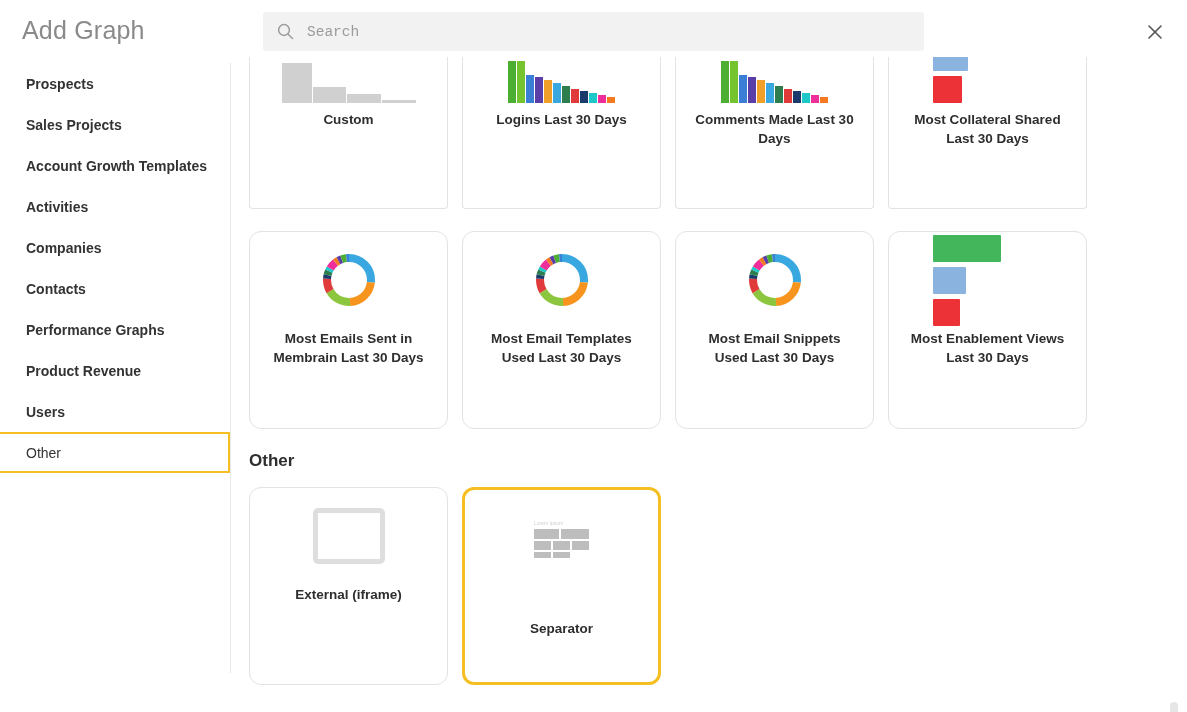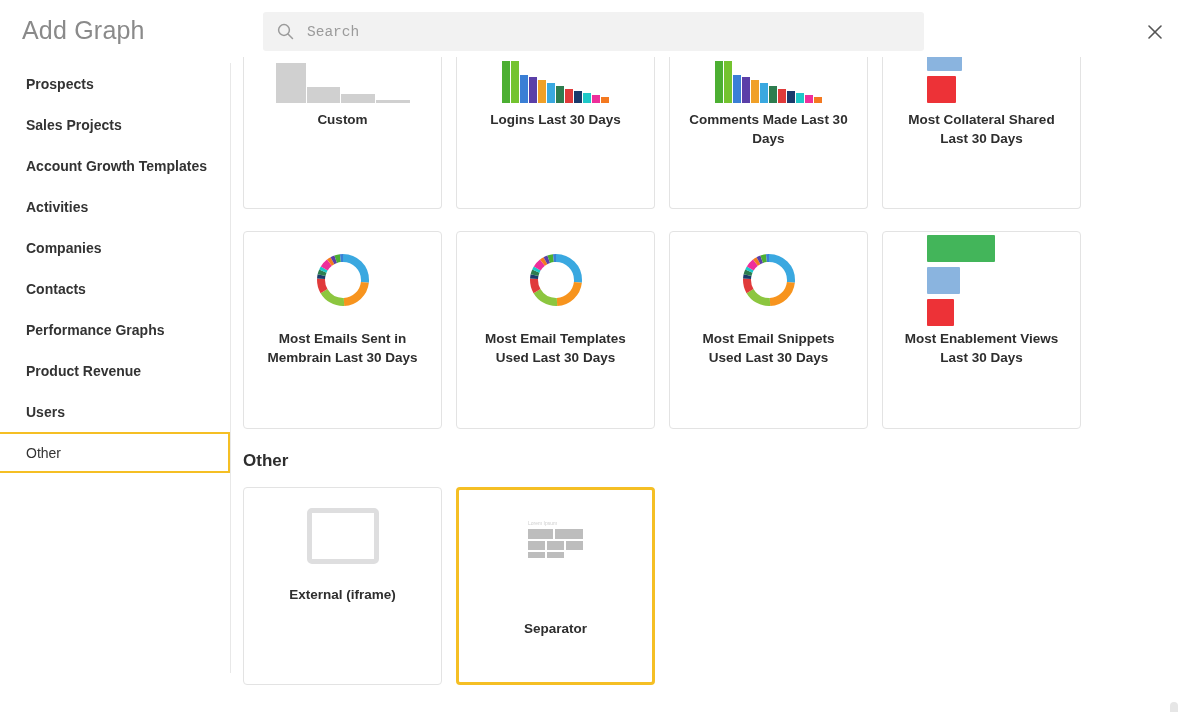--- a/index.html
+++ b/index.html
@@ -113,34 +113,34 @@
     position: absolute;
     left: 231px;
     top: 57px;
     width: 956px;
     height: 655px;
     overflow: hidden;
   }
 
   .card-grid {
     position: absolute;
-    left: 12px;
+    left: 18px;
     top: 0;
     width: 868px;
   }
   .row {
     display: flex;
     gap: 14px;
     margin-bottom: 22px;
   }
   .card {
     width: 199px;
     height: 198px;
     border: 1px solid #e3e3e3;
-    border-radius: 4px;
+    border-radius: 12px;
     box-sizing: border-box;
     background: #fff;
     display: flex;
     flex-direction: column;
     align-items: center;
     cursor: pointer;
     position: relative;
   }
   .card.selected {
     border: 3px solid #f5bf24;

